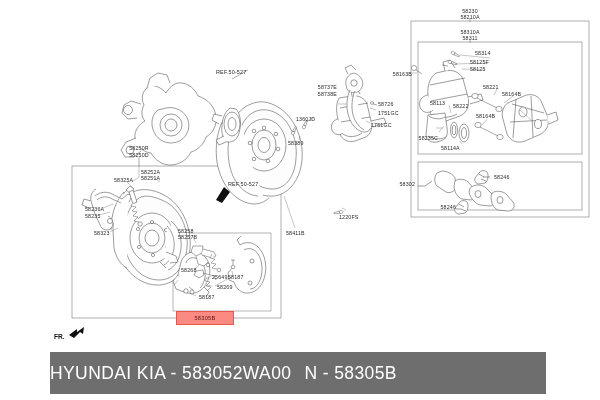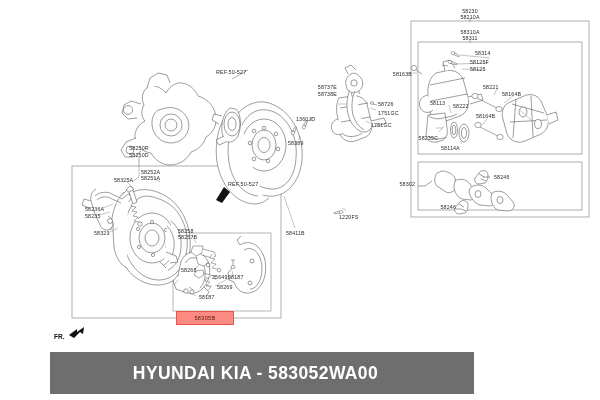--- a/index.html
+++ b/index.html
@@ -44,23 +44,23 @@
   .frlabel{
     position:absolute;
     font-size:6.6px;
     font-weight:bold;
     color:#111;
     font-family:"Liberation Sans", sans-serif;
   }
   #banner{
     position:absolute;
     left:50px;top:352px;
-    width:424px;height:42px;
+    width:496px;height:42px;
     background:#6e6e6e;
-    display:flex;align-items:center;justify-content:center;font-weight:bold;
+    display:flex;align-items:center;justify-content:flex-start;
   }
   #banner .btxt{
     color:#ffffff;
     font-size:17.5px;
     font-family:"Liberation Sans", sans-serif;
     letter-spacing:0.4px;
     white-space:nowrap;
   }
   #banner .sp{display:inline-block;width:13px;}
 </style>
@@ -451,15 +451,16 @@
   <div class="hl" style="left:176px;top:311px;width:56px;height:12px;">58305B</div>
 
   <div class="frlabel" style="left:54px;top:333px;">FR.</div>
   <svg style="position:absolute;left:68px;top:326px;width:18px;height:14px;" viewBox="0 0 18 14">
     <path d="M1,9 L9,3 L9,6 L16,1 L15,8 L12,6 L6,12 Z" fill="#111111"></path>
   </svg>
 
   <div id="banner">
     <span class="btxt">HYUNDAI  KIA - 583052WA00</span>
     <span class="sp"></span>
+    <span class="btxt">N - 58305B</span>
   </div>
 
 </div>
 
 </body></html>

